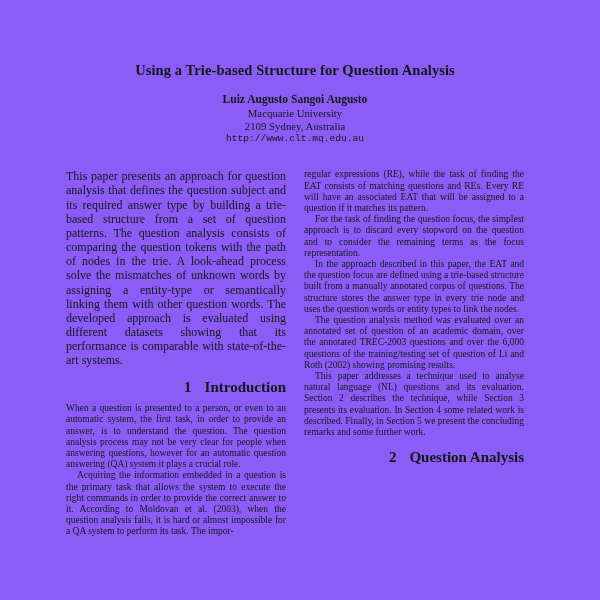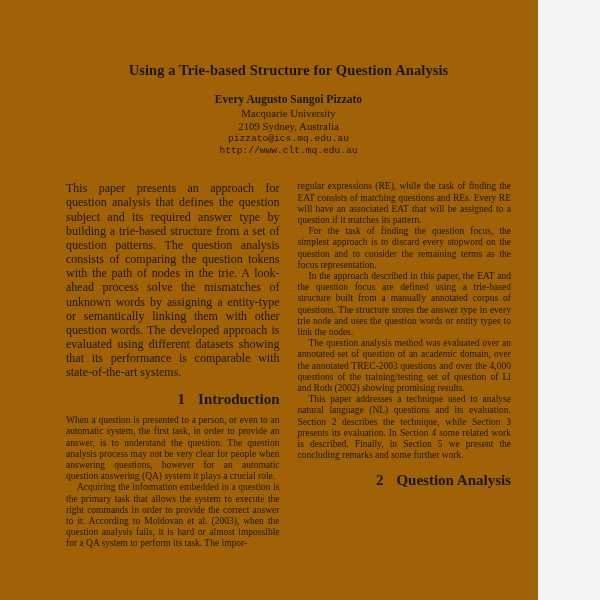--- a/index.html
+++ b/index.html
@@ -1,26 +1,26 @@
 <!DOCTYPE html>
 <html lang="en"><head>
 <meta charset="utf-8">
 <style>
   html, body {
     margin: 0;
     padding: 0;
     background: #f4f4f4;
   }
   .page {
-    width: 538px;
+    width: 600px;
     height: 600px;
-    background: #a16207;
+    background: #8b5cf6;
     overflow: hidden;
     box-sizing: border-box;
-    padding: 62px 27px 0 66px;
+    padding: 62px 76px 0 66px;
     font-family: "Liberation Serif", "DejaVu Serif", serif;
     color: #171717;
   }
   .title {
     font-size: 14.5px;
     font-weight: bold;
     text-align: center;
     margin: 0 0 14px 0;
     letter-spacing: 0.1px;
   }
@@ -84,45 +84,44 @@
     text-indent: 0;
   }
 </style>
 </head>
 <body>
 
 <div class="page">
 
   <div>
     <div class="title">Using a Trie-based Structure for Question Analysis</div>
-    <div class="author">Every Augusto Sangoi Pizzato</div>
+    <div class="author">Luiz Augusto Sangoi Augusto</div>
     <div class="affil">Macquarie University</div>
     <div class="affil">2109 Sydney, Australia</div>
-    <div class="affil mono">pizzato@ics.mq.edu.au</div>
     <div class="affil mono">http://www.clt.mq.edu.au</div>
   </div>
 
   <div class="columns">
 
     <div class="col">
       <p class="abs-text">This paper presents an approach for question analysis that defines the question subject and its required answer type by building a trie-based structure from a set of question patterns. The question analysis consists of comparing the question tokens with the path of nodes in the trie. A look-ahead process solve the mismatches of unknown words by assigning a entity-type or semantically linking them with other question words. The developed approach is evaluated using different datasets showing that its performance is comparable with state-of-the-art systems.</p>
 
       <div class="sec-head">
         <span class="sec-num">1</span><span>Introduction</span>
       </div>
 
       <p class="para noindent">When a question is presented to a person, or even to an automatic system, the first task, in order to provide an answer, is to understand the question. The question analysis process may not be very clear for people when answering questions, however for an automatic question answering (QA) system it plays a crucial role.</p>
       <p class="para">Acquiring the information embedded in a question is the primary task that allows the system to execute the right commands in order to provide the correct answer to it. According to Moldovan et al. (2003), when the question analysis fails, it is hard or almost impossible for a QA system to perform its task. The impor-</p>
     </div>
 
     <div class="col">
       <p class="para noindent">regular expressions (RE), while the task of finding the EAT consists of matching questions and REs. Every RE will have an associated EAT that will be assigned to a question if it matches its pattern.</p>
       <p class="para">For the task of finding the question focus, the simplest approach is to discard every stopword on the question and to consider the remaining terms as the focus representation.</p>
       <p class="para">In the approach described in this paper, the EAT and the question focus are defined using a trie-based structure built from a manually annotated corpus of questions. The structure stores the answer type in every trie node and uses the question words or entity types to link the nodes.</p>
-      <p class="para">The question analysis method was evaluated over an annotated set of question of an academic domain, over the annotated TREC-2003 questions and over the 4,000 questions of the training/testing set of question of Li and Roth (2002) showing promising results.</p>
+      <p class="para">The question analysis method was evaluated over an annotated set of question of an academic domain, over the annotated TREC-2003 questions and over the 6,000 questions of the training/testing set of question of Li and Roth (2002) showing promising results.</p>
       <p class="para">This paper addresses a technique used to analyse natural language (NL) questions and its evaluation. Section 2 describes the technique, while Section 3 presents its evaluation. In Section 4 some related work is described. Finally, in Section 5 we present the concluding remarks and some further work.</p>
 
       <div class="sec-head">
         <span class="sec-num">2</span><span>Question Analysis</span>
       </div>
 
     </div>
 
   </div>
 

